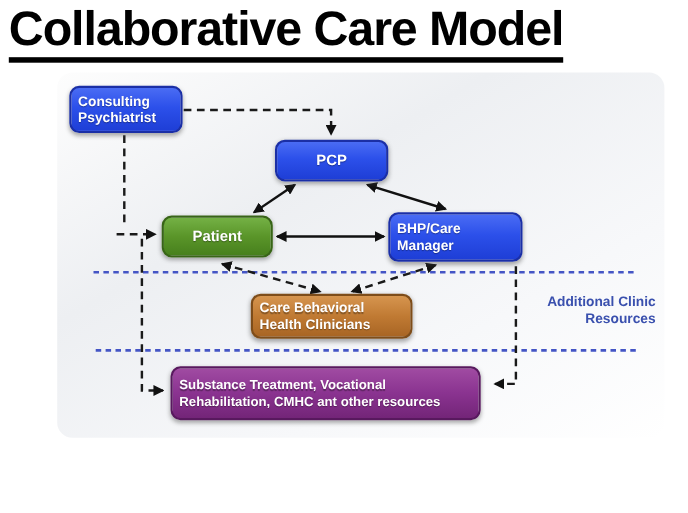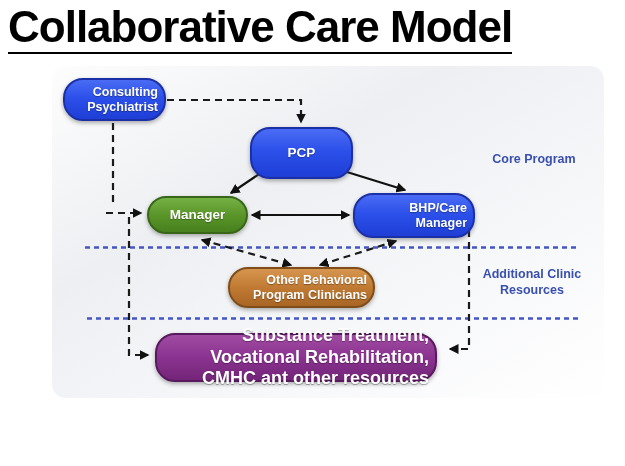--- a/index.html
+++ b/index.html
@@ -5,51 +5,51 @@
   html,body{margin:0;padding:0;background:#fff;}
   #canvas{
     position:relative;width:625px;height:466px;overflow:hidden;
     font-family:"Liberation Sans",sans-serif;background:#fff;
   }
   .title{
     position:absolute;left:8px;top:2px;width:612px;
     font-size:44px;font-weight:bold;color:#000;letter-spacing:-1px;
     white-space:nowrap;
   }
-  .title span{border-bottom:2px solid #000000;padding-bottom:1px;}
+  .title span{border-bottom:5px solid #000000;padding-bottom:1px;}
   .panel{
     position:absolute;left:52px;top:66px;width:552px;height:332px;
     border-radius:14px;
     background:linear-gradient(150deg,#fdfdfd 0%,#edeff2 35%,#f7f8fa 70%,#ffffff 100%);
   }
   .node{
     position:absolute;display:flex;align-items:center;justify-content:center;
-    text-align:right;color:#fff;font-weight:bold;border-radius:20px;
+    text-align:left;color:#fff;font-weight:bold;border-radius:9px;
     box-shadow:0 2px 4px rgba(70,70,70,.45);
     padding:16px 6px;box-sizing:border-box;line-height:1.2;
     text-shadow:0 1px 1px rgba(0,0,0,.35);
   }
   .node.blue{background:linear-gradient(180deg,#4a6cf4 0%,#2c50ea 45%,#1e3ed6 100%);border:2px solid #1b2fa6;}
   .node.green{background:linear-gradient(180deg,#74b145 0%,#5a9529 50%,#47801d 100%);border:2px solid #386517;}
   .node.orange{background:linear-gradient(180deg,#d6954f 0%,#c07a33 50%,#a86524 100%);border:2px solid #7e4d1a;}
   .node.purple{background:linear-gradient(180deg,#a04ba2 0%,#8a3390 50%,#732578 100%);border:2px solid #58195e;}
 
   #node-cp{left:63px;top:78px;width:103px;height:43px;font-size:12.5px;}
-  #node-pcp{left:250px;top:127px;width:103px;height:52px;font-size:13.5px;}
+  #node-pcp{left:250px;top:127px;width:103px;height:38px;font-size:13.5px;}
   #node-patient{left:147px;top:196px;width:101px;height:38px;font-size:13.5px;}
   #node-bhp{left:353px;top:193px;width:122px;height:45px;font-size:12.5px;}
   #node-obhc{left:228px;top:267px;width:147px;height:41px;font-size:12.5px;}
-  #node-sub{left:155px;top:333px;width:282px;height:49px;font-size:18px;}
+  #node-sub{left:155px;top:333px;width:282px;height:49px;font-size:12px;}
 
   .section-label{
     position:absolute;color:#3a50ae;font-weight:bold;font-size:12.5px;
     text-align:center;line-height:1.3;
   }
   #lbl-core{left:478px;top:151px;width:112px;}
-  #lbl-add{left:468px;top:266px;width:128px;}
+  #lbl-add{left:468px;top:266px;width:128px;text-align:right;}
   #lbl-other{left:472px;top:342px;width:124px;}
 
   svg.overlay{position:absolute;left:0;top:0;pointer-events:none;}
 </style>
 </head>
 <body>
 
 <div id="canvas">
 
   <div class="title"><span>Collaborative Care Model</span></div>
@@ -74,21 +74,20 @@
     <path d="M113,123 L113,207" fill="none" stroke="#1a1a1a" stroke-width="2.2" stroke-dasharray="7,5"></path>
     <path d="M106,213 L141,213" fill="none" stroke="#1a1a1a" stroke-width="2.2" stroke-dasharray="7,5" marker-end="url(#ah)"></path>
     <path d="M129,217 L129,355 L148,355" fill="none" stroke="#1a1a1a" stroke-width="2.2" stroke-dasharray="7,5" marker-end="url(#ah)"></path>
     <line x1="202" y1="240" x2="291" y2="265" stroke="#1a1a1a" stroke-width="2.2" stroke-dasharray="7,5" marker-start="url(#ah)" marker-end="url(#ah)"></line>
     <line x1="396" y1="241" x2="320" y2="265" stroke="#1a1a1a" stroke-width="2.2" stroke-dasharray="7,5" marker-start="url(#ah)" marker-end="url(#ah)"></line>
     <path d="M461,214 L469,214 L469,349 L450,349" fill="none" stroke="#1a1a1a" stroke-width="2.2" stroke-dasharray="7,5" marker-start="url(#ah)" marker-end="url(#ah)"></path>
   </svg>
 
   <div id="node-cp" class="node blue">Consulting Psychiatrist</div>
   <div id="node-pcp" class="node blue">PCP</div>
-  <div id="node-patient" class="node green">Manager</div>
+  <div id="node-patient" class="node green">Patient</div>
   <div id="node-bhp" class="node blue">BHP/Care Manager</div>
-  <div id="node-obhc" class="node orange">Other Behavioral Program Clinicians</div>
+  <div id="node-obhc" class="node orange">Care Behavioral Health Clinicians</div>
   <div id="node-sub" class="node purple">Substance Treatment, Vocational Rehabilitation, CMHC ant other resources</div>
 
-  <div id="lbl-core" class="section-label">Core Program</div>
   <div id="lbl-add" class="section-label">Additional Clinic Resources</div>
 
 </div>
 
 </body></html>

